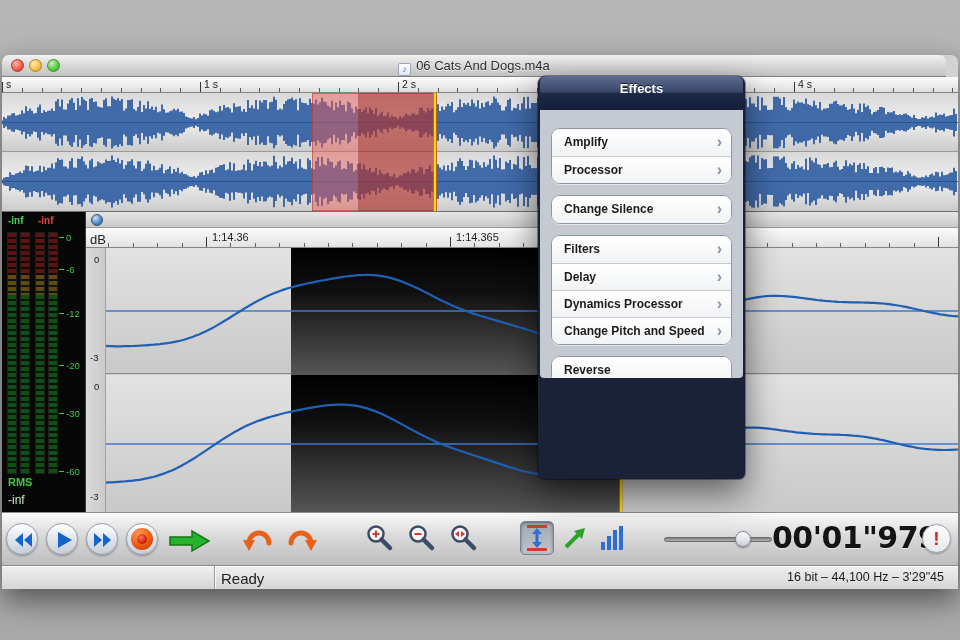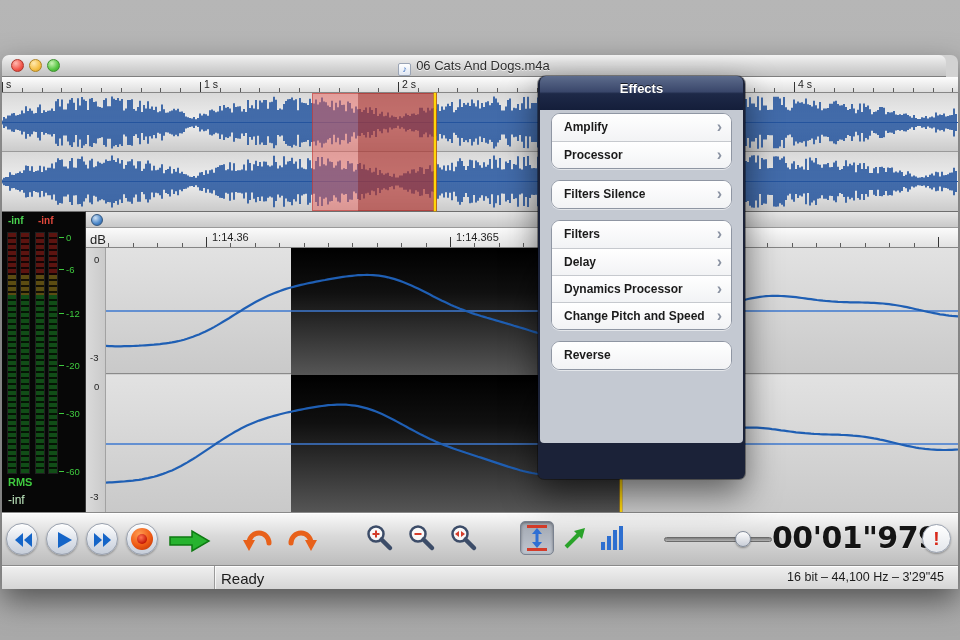--- a/index.html
+++ b/index.html
@@ -71,21 +71,21 @@
   .ed-waves svg{z-index:2}
   .ed-cursor{left:514px;height:100%;z-index:3}
 
   
   .popover{position:absolute;left:538px;top:76px;width:207px;height:403px;z-index:20;
            background:#1b2238;border-radius:8px 8px 6px 6px;padding:0 2px 2px;
            box-shadow:0 14px 34px rgba(0,0,0,.55),0 0 0 1px rgba(0,0,0,.35)}
   .pop-header{height:34px;line-height:26px;text-align:center;color:#fff;font-size:13px;font-weight:bold;
               text-shadow:0 -1px 0 rgba(0,0,0,.7);border-radius:6px 6px 0 0;
               background:linear-gradient(180deg,#5d6c8c 0%,#3a476b 46%,#1e2948 52%,#141e3a 100%)}
-  .pop-body{height:333px;background:#c4c9d2;border-radius:0 0 4px 4px;padding:3px 11px;overflow:hidden}
+  .pop-body{height:268px;background:#c4c9d2;border-radius:0 0 4px 4px;padding:18px 11px;overflow:hidden}
   .grp{border:1px solid #8f96a3;border-radius:9px;background:#fcfcfd;margin-bottom:11px;overflow:hidden;
        box-shadow:0 1px 0 rgba(255,255,255,.55)}
   .mrow{position:relative;height:27px;line-height:27px;padding-left:12px;font-size:12px;font-weight:bold;color:#1b1b1b;
         background:linear-gradient(180deg,#ffffff,#f2f3f5)}
   .mrow+.mrow{border-top:1px solid #c6c9ce}
   .chev{position:absolute;right:9px;top:-1px;font-size:16px;color:#8a92a2;font-weight:bold}
 
   
   .toolbar{position:absolute;left:0;right:0;top:457px;height:53px;border-top:1px solid #8a8a8a;
            background:linear-gradient(180deg,#fafafa,#d9d9d9 45%,#bdbdbd);box-shadow:inset 0 1px 0 #fff}
@@ -419,21 +419,21 @@
           <span>Amplify</span>
           <span class="chev">›</span>
         </div>
         <div class="mrow">
           <span>Processor</span>
           <span class="chev">›</span>
         </div>
       </div>
       <div class="grp">
         <div class="mrow">
-          <span>Filters Silence</span>
+          <span>Change Silence</span>
           <span class="chev">›</span>
         </div>
       </div>
       <div class="grp">
         <div class="mrow">
           <span>Filters</span>
           <span class="chev">›</span>
         </div>
         <div class="mrow">
           <span>Delay</span>

